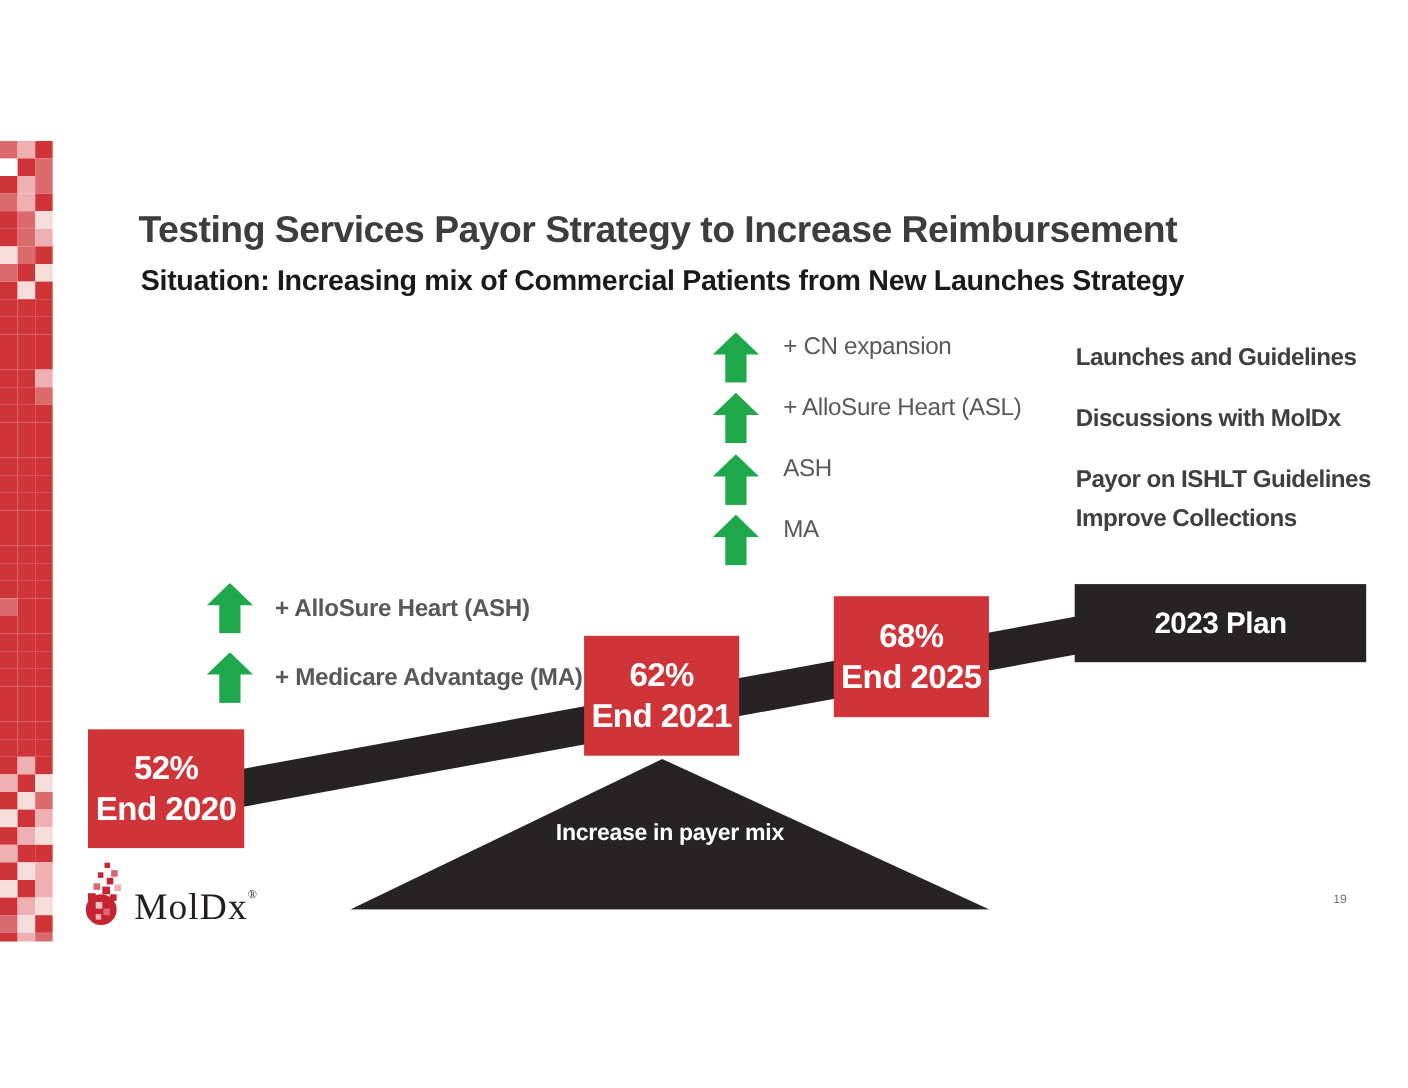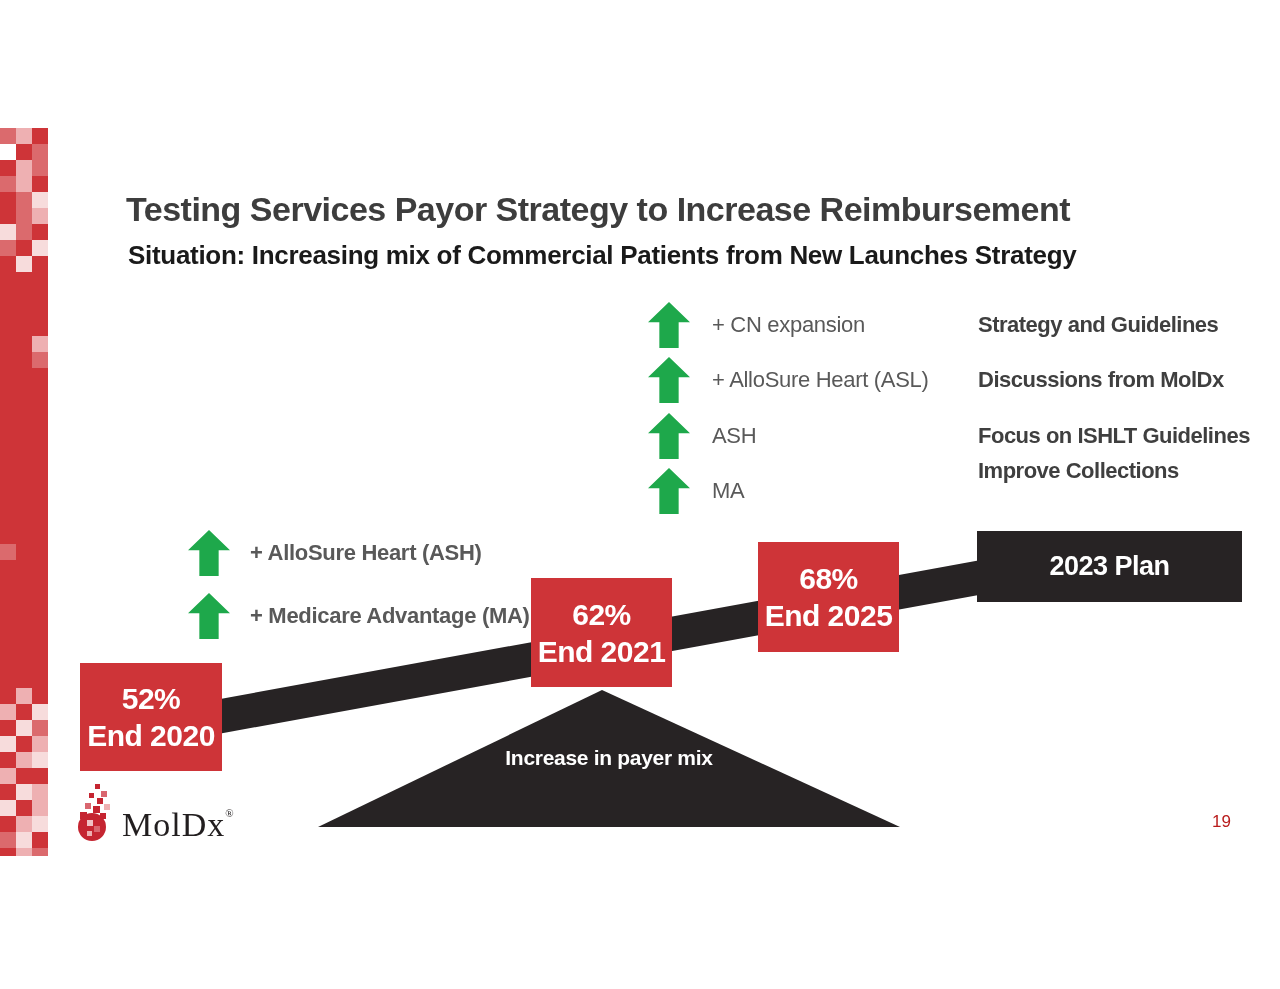--- a/index.html
+++ b/index.html
@@ -22,21 +22,21 @@
     left:128px; top:240px; font-size:26px; font-weight:bold; color:#1a1a1a;
     letter-spacing:-0.3px; white-space:nowrap; z-index:3;
   }
 
   
   .arrow-up{
     width:42px; height:46px; background:#1ea84b; flex:0 0 42px;
     clip-path:polygon(50% 0, 100% 44%, 73% 44%, 73% 100%, 27% 100%, 27% 44%, 0 44%);
   }
 
-  .launch-row{left:648px; height:46px; display:flex; align-items:center; z-index:3;}
+  .launch-row{left:648px; height:46px; display:flex; z-index:3;}
   .launch-row .lbl{margin-left:22px; font-size:22px; color:#595959; letter-spacing:-0.3px; white-space:nowrap;}
 
   .strategy-item{
     left:978px; height:46px; display:flex; align-items:center;
     font-size:22px; font-weight:bold; color:#3f3f3f; letter-spacing:-0.5px; white-space:nowrap; z-index:3;
   }
 
   .history-row{left:188px; height:46px; display:flex; align-items:center; z-index:3;}
   .history-row .lbl{margin-left:20px; font-size:22px; color:#595959; letter-spacing:-0.3px; white-space:nowrap;font-weight:bold;}
 
@@ -68,21 +68,21 @@
   }
 
   
   #logo{left:76px; top:784px; display:flex; align-items:flex-end; z-index:3;}
   #logo-wordmark{
     font-family:"Liberation Serif", serif; font-size:34px; color:#221e1f;
     margin-left:8px; letter-spacing:1px; line-height:1;
   }
   #logo-reg{font-size:11px; vertical-align:top; line-height:1;}
 
-  #page-number{left:1212px; top:812px; font-size:17px; color:#b91c1c; z-index:3;}
+  #page-number{left:1212px; top:812px; font-size:11px; color:#737373; z-index:3;}
 </style>
 </head>
 <body>
 
 <div id="slide">
 
   <div class="abs" id="mosaic-strip">
       <div class="cell" style="left: 0px; top: 0px; background: rgb(219, 106, 109);"></div>
       <div class="cell" style="left: 16px; top: 0px; background: rgb(238, 176, 178);"></div>
       <div class="cell" style="left: 32px; top: 0px; background: rgb(206, 52, 56);"></div>
@@ -244,23 +244,23 @@
   </div>
   <div class="abs launch-row" style="top:413px">
     <span class="arrow-up"></span>
     <span class="lbl">ASH</span>
   </div>
   <div class="abs launch-row" style="top:468px">
     <span class="arrow-up"></span>
     <span class="lbl">MA</span>
   </div>
 
-  <div class="abs strategy-item" style="top:302px">Strategy and Guidelines</div>
-  <div class="abs strategy-item" style="top:357px">Discussions from MolDx</div>
-  <div class="abs strategy-item" style="top:413px">Focus on ISHLT Guidelines</div>
+  <div class="abs strategy-item" style="top:302px">Launches and Guidelines</div>
+  <div class="abs strategy-item" style="top:357px">Discussions with MolDx</div>
+  <div class="abs strategy-item" style="top:413px">Payor on ISHLT Guidelines</div>
   <div class="abs strategy-item" style="top:448px">Improve Collections</div>
 
   <div class="abs history-row" style="top:530px">
     <span class="arrow-up"></span>
     <span class="lbl">+ AlloSure Heart (ASH)</span>
   </div>
   <div class="abs history-row" style="top:593px">
     <span class="arrow-up"></span>
     <span class="lbl">+ Medicare Advantage (MA)</span>
   </div>

